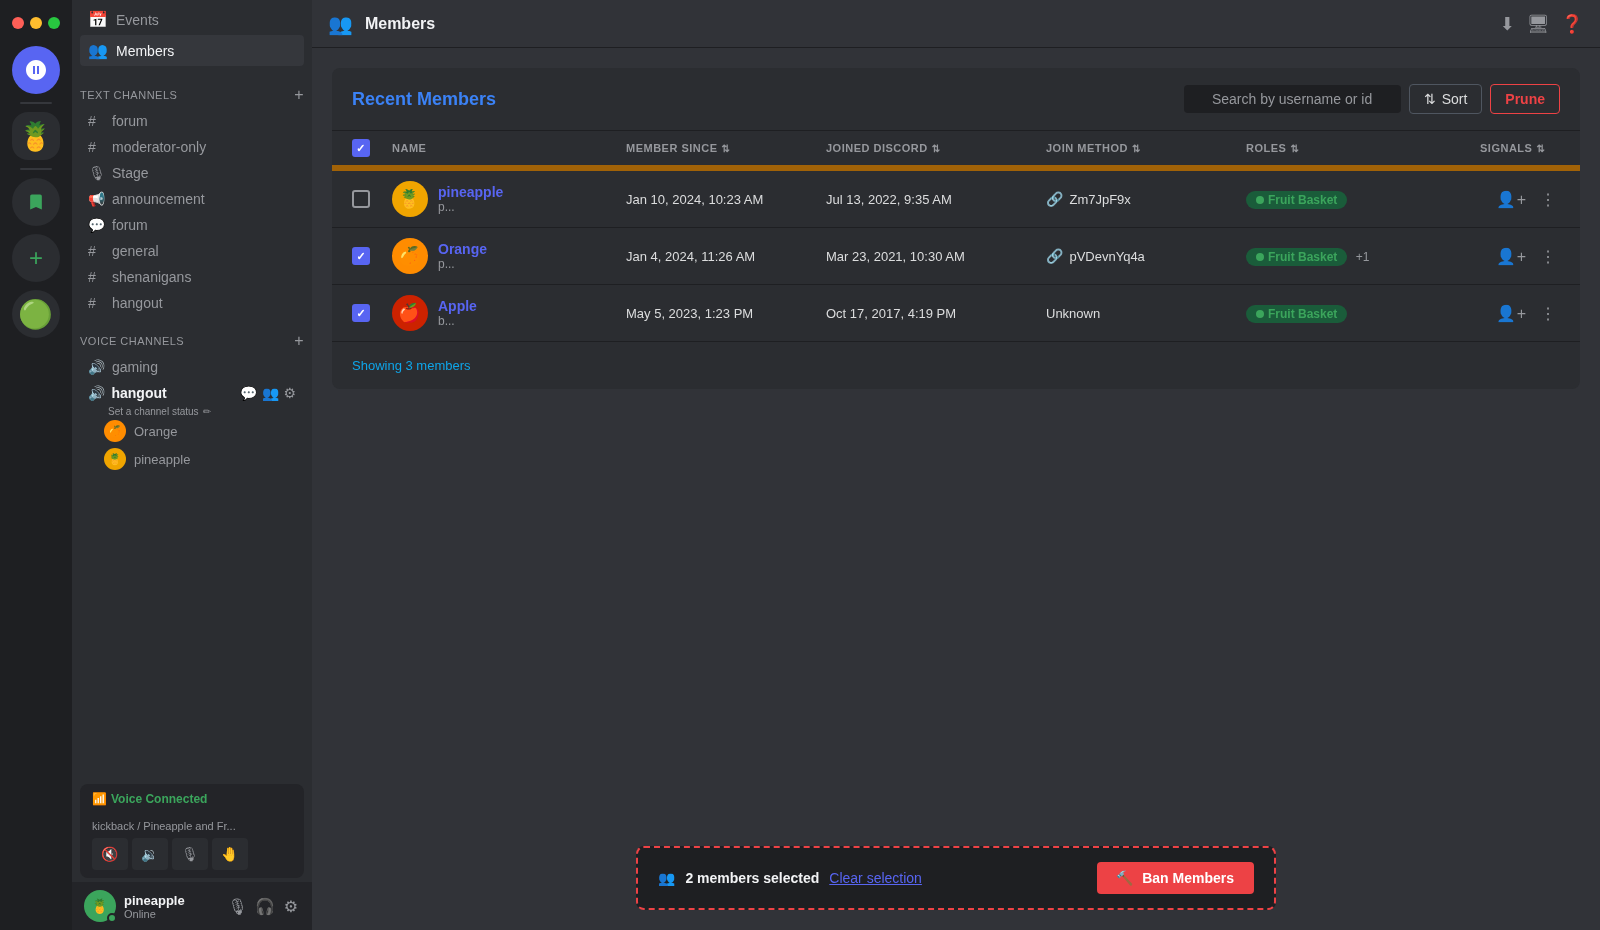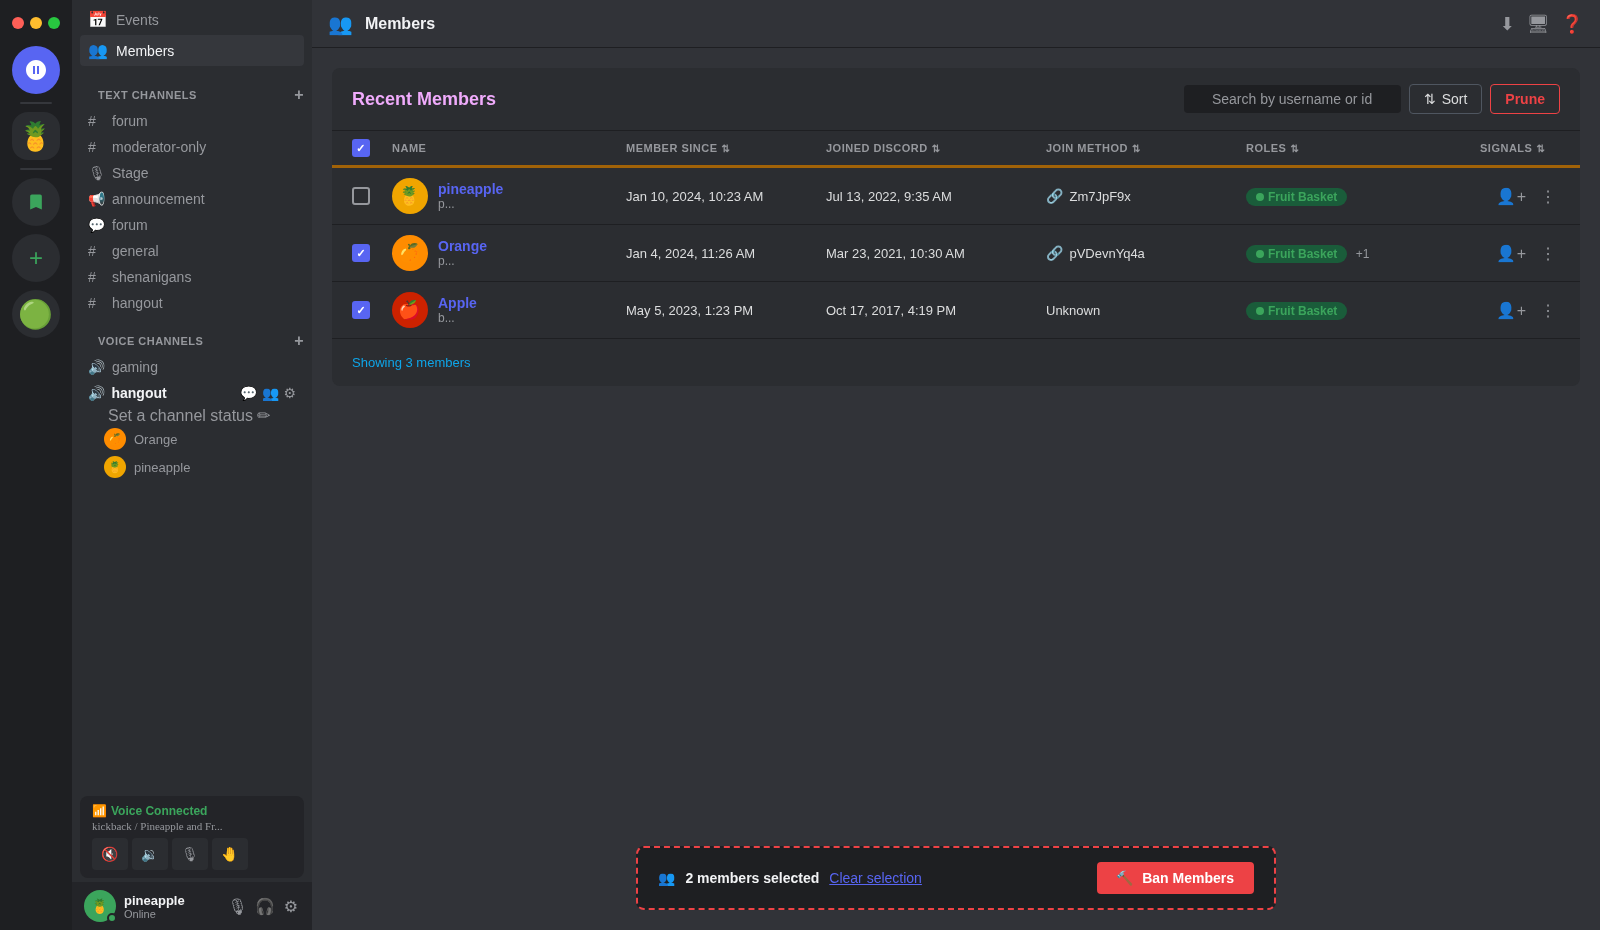--- a/index.html
+++ b/index.html
@@ -94,25 +94,24 @@
     }
     .sidebar-item.active { background: #35373c; color: #f2f3f5; }
     .sidebar-item .icon { font-size: 16px; width: 20px; text-align: center; }
 
     .section-label {
       display: flex;
       align-items: center;
       justify-content: space-between;
       padding: 16px 8px 4px 8px;
       font-size: 11px;
-      font-weight: 700;
+      font-weight: 400;
       text-transform: uppercase;
       color: #96989d;
       letter-spacing: 0.5px;
-      margin-left: 18px;
     }
     .section-label .add-btn { cursor: pointer; font-size: 16px; }
 
     .channel-item {
       display: flex;
       align-items: center;
       gap: 6px;
       padding: 5px 8px;
       border-radius: 4px;
       cursor: pointer;
@@ -127,32 +126,32 @@
       padding: 5px 8px;
       border-radius: 4px;
       cursor: pointer;
       font-size: 14px;
       color: #96989d;
       justify-content: space-between;
     }
     .voice-header-left { display: flex; align-items: center; gap: 6px; }
     .voice-header-icons { display: flex; gap: 4px; font-size: 14px; color: #96989d; }
     .kickback-label { font-weight: 600; color: #f2f3f5; }
-    .set-status { font-size: 16px; color: #96989d; padding-left: 28px; display: flex; align-items: center; gap: 4px; }
+    .set-status { font-size: 10px; color: #96989d; padding-left: 28px; display: flex; align-items: center; gap: 4px; }
     .voice-member { display: flex; align-items: center; gap: 8px; padding: 3px 8px 3px 24px; font-size: 13px; color: #96989d; }
     .voice-avatar { width: 22px; height: 22px; border-radius: 50%; font-size: 11px; display: flex; align-items: center; justify-content: center; }
 
     .voice-connected-bar {
       background: #232428;
       padding: 8px 12px;
       margin: 4px 8px;
       border-radius: 8px;
     }
     .voice-connected-title { color: #3ba55c; font-size: 12px; font-weight: 600; display: flex; align-items: center; gap: 4px; }
-    .voice-connected-sub { color: #96989d; font-size: 11px; margin-top: 2px; font-family: Liberation Serif, serif; }
+    .voice-connected-sub { color: #96989d; font-size: 11px; margin-top: 14px; }
     .voice-controls { display: flex; gap: 4px; margin-top: 6px; }
     .voice-ctrl-btn {
       background: #2b2d31;
       border: none;
       color: #96989d;
       width: 36px;
       height: 32px;
       border-radius: 4px;
       cursor: pointer;
       font-size: 14px;
@@ -215,21 +214,21 @@
     .members-header {
       display: flex;
       align-items: center;
       justify-content: space-between;
       padding: 16px 20px;
       border-bottom: 1px solid #1e1f22;
     }
     .members-title {
       font-size: 18px;
       font-weight: 600;
-      color: #f0abfc;
+      color: #3b82f6;
     }
     .members-controls {
       display: flex;
       align-items: center;
       gap: 8px;
     }
     .search-box {
       background: #1e1f22;
       border: none;
       border-radius: 4px;
@@ -274,21 +273,21 @@
       font-weight: 600;
     }
 
     .members-table {
       width: 100%;
     }
     .table-header {
       display: grid;
       grid-template-columns: 40px 1fr 200px 220px 200px 1fr 80px;
       padding: 8px 20px;
-      border-bottom: 3px solid #a16207;
+      border-bottom: 6px solid #a16207;
       font-size: 11px;
       font-weight: 700;
       text-transform: uppercase;
       color: #96989d;
       letter-spacing: 0.5px;
     }
     .table-header-cell {
       display: flex;
       align-items: center;
       gap: 4px;

